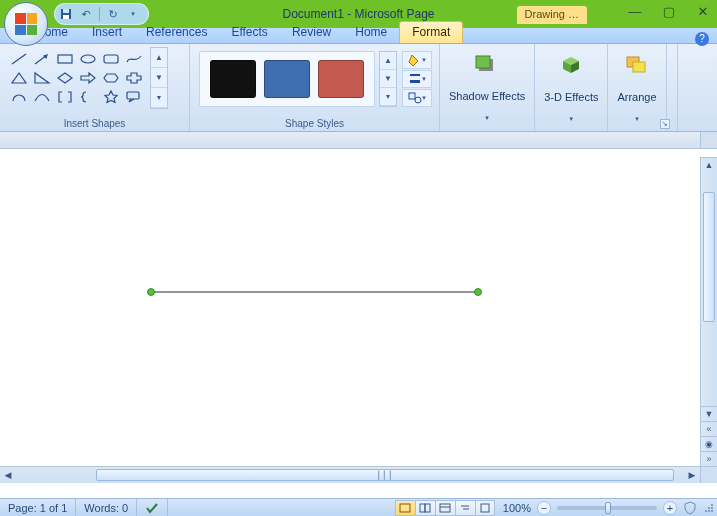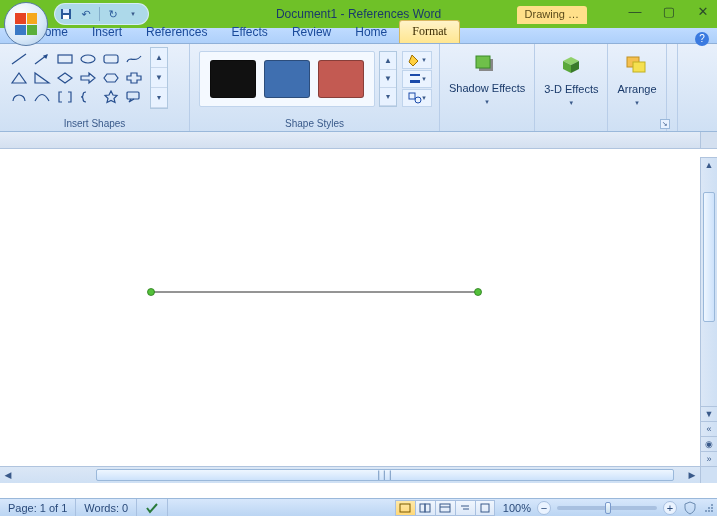--- a/index.html
+++ b/index.html
@@ -14,39 +14,39 @@
 .qat-ico { width: 14px; height: 14px; display:flex; align-items:center; justify-content:center; font-size:11px; color:#2a5a9a; }
 .qat-sep { width:1px; height:14px; background: rgba(90,130,170,0.5); }
 .title-text { position:absolute; left:50%; transform:translateX(-50%); font-size:12px; color:#1a3a6a; }
 .context-tab-label { position:absolute; right:130px; top:6px; background:#FFE08A; padding:2px 8px 4px 8px; font-size:11px; color:#5a4a1a; border-radius:3px 3px 0 0; }
 .winbtns { position:absolute; right:4px; top:4px; display:flex; gap:14px; }
 .winbtns span { width:20px; text-align:center; font-size:13px; color:#2a4a2a; }
 
 
 .tabsrow { height: 16px; background: linear-gradient(#BFDBFF,#AED0FA); display:flex; align-items:flex-end; padding-left:24px; border-bottom:1px solid #8fb0d8; position:relative;}
 .tab { padding: 3px 12px 4px 12px; font-size:12px; color:#1a4a9a; cursor:default; }
-.tab.active { background: linear-gradient(#FFF3C8,#FFE690); border:1px solid #d8b860; border-bottom:none; border-radius:3px 3px 0 0; color:#3a2a00;font-family:Liberation Serif, serif; }
+.tab.active { background: linear-gradient(#FFF3C8,#FFE690); border:1px solid #d8b860; border-bottom:none; border-radius:3px 3px 0 0; color:#3a2a00; }
 .help-btn { position:absolute; right:8px; top:4px; width:14px; height:14px; border-radius:50%; background:#3a7ae0; color:#fff; font-size:10px; text-align:center; line-height:14px; }
 
 
 .ribbon { height: 88px; background: linear-gradient(#E8F0FB,#CFE0F4); display:flex; border-bottom:1px solid #9ab8da; }
 .rgroup { border-right:1px solid #b8cde8; display:flex; flex-direction:column; padding:3px 5px 0 5px; }
 .rgroup-label { font-size:10px; color:#3a5a8a; text-align:center; padding:1px 0 2px 0; margin-top:auto; position:relative;}
 .shapes-gallery { width: 170px; display:flex; }
 .shapes-grid { display:grid; grid-template-columns:repeat(6,22px); grid-auto-rows:18px; gap:1px; padding:3px;}
 .shape-ico { width:22px; height:18px; display:flex; align-items:center; justify-content:center; color:#1a3a7a; }
 .shape-ico svg { stroke:#274f8f; stroke-width:1.2; fill:none; }
 .gallery-side { width:18px; display:flex; flex-direction:column; margin-left:2px; border:1px solid #b0c8e0; background:#e8f2ff;}
 .gallery-side div { flex:1; display:flex; align-items:center; justify-content:center; font-size:8px; color:#3a5a8a; border-bottom:1px solid #c8d8ec;}
 .styles-gallery { display:flex; align-items:center; padding:4px 2px 0 4px; gap:2px;}
 .swatch-row { display:flex; gap:8px; border:1px solid #c0d4ec; padding:8px 10px; background:#f4f9ff; border-radius:2px;}
 .swatch { width:46px; height:38px; border-radius:3px; border:1px solid rgba(0,0,0,0.3);}
 .mini-btns { display:flex; flex-direction:column; gap:1px; margin-left:3px;}
 .mini-btn { width:30px; height:18px; border:1px solid #c0d4ec; background:#eaf3ff; display:flex; align-items:center; justify-content:center; font-size:9px;}
-.big-btn { display:flex; flex-direction:column; align-items:center; justify-content:flex-start; padding:4px 4px 0 4px; font-size:11px; color:#1a3a6a; text-align:left; gap:4px;}
+.big-btn { display:flex; flex-direction:column; align-items:center; justify-content:flex-start; padding:4px 4px 0 4px; font-size:11px; color:#1a3a6a; text-align:left; gap:12px;}
 .big-btn .ico { width:32px; height:28px; display:flex; align-items:center; justify-content:center; }
 .drop-arrow { font-size:7px; color:#3a5a8a; }
 .dialog-launcher{position:absolute;right:2px;bottom:2px;width:10px;height:10px;border:1px solid #9ab8da;font-size:7px;line-height:8px;text-align:center;color:#3a5a8a;background:#e8f2ff;}
 
 
 .ruler { height:17px; background:linear-gradient(#e4ecf7,#d4e0f0); border-bottom:1px solid #b0c4de; position:relative; margin-right:17px;}
 .ruler-corner{position:absolute;right:-17px;top:0;width:17px;height:17px;background:#d4e0f0;border-left:1px solid #b0c4de;border-bottom:1px solid #b0c4de;}
 .doc-area { position:absolute; top:157px; left:0; right:0; bottom:33px; background:#fff; }
 .canvas { position:absolute; inset:0; }
 .v-scroll { position:absolute; right:0; top:0; bottom:17px; width:17px; background:linear-gradient(90deg,#dbe7f6,#cfe0f4); border-left:1px solid #b0c4de; display:flex;flex-direction:column;}
@@ -95,21 +95,21 @@
           <rect x="1" y="1" width="10" height="10" fill="#2a5a9a"></rect>
           <rect x="3" y="1" width="6" height="4" fill="#cfe4ff"></rect>
           <rect x="3" y="7" width="6" height="4" fill="#fff"></rect>
         </svg>
       </span>
     <span class="qat-ico">↶</span>
     <span class="qat-sep"></span>
     <span class="qat-ico">↻</span>
     <span class="qat-ico drop-arrow">▾</span>
   </div>
-  <div class="title-text">Document1 - References Word</div>
+  <div class="title-text">Document1 - Microsoft Page</div>
   <div class="context-tab-label">Drawing …</div>
   <div class="winbtns">
     <span>—</span>
     <span>▢</span>
     <span>✕</span>
   </div>
 </div>
 
 <div class="tabsrow">
   <div class="tab">Home</div>

